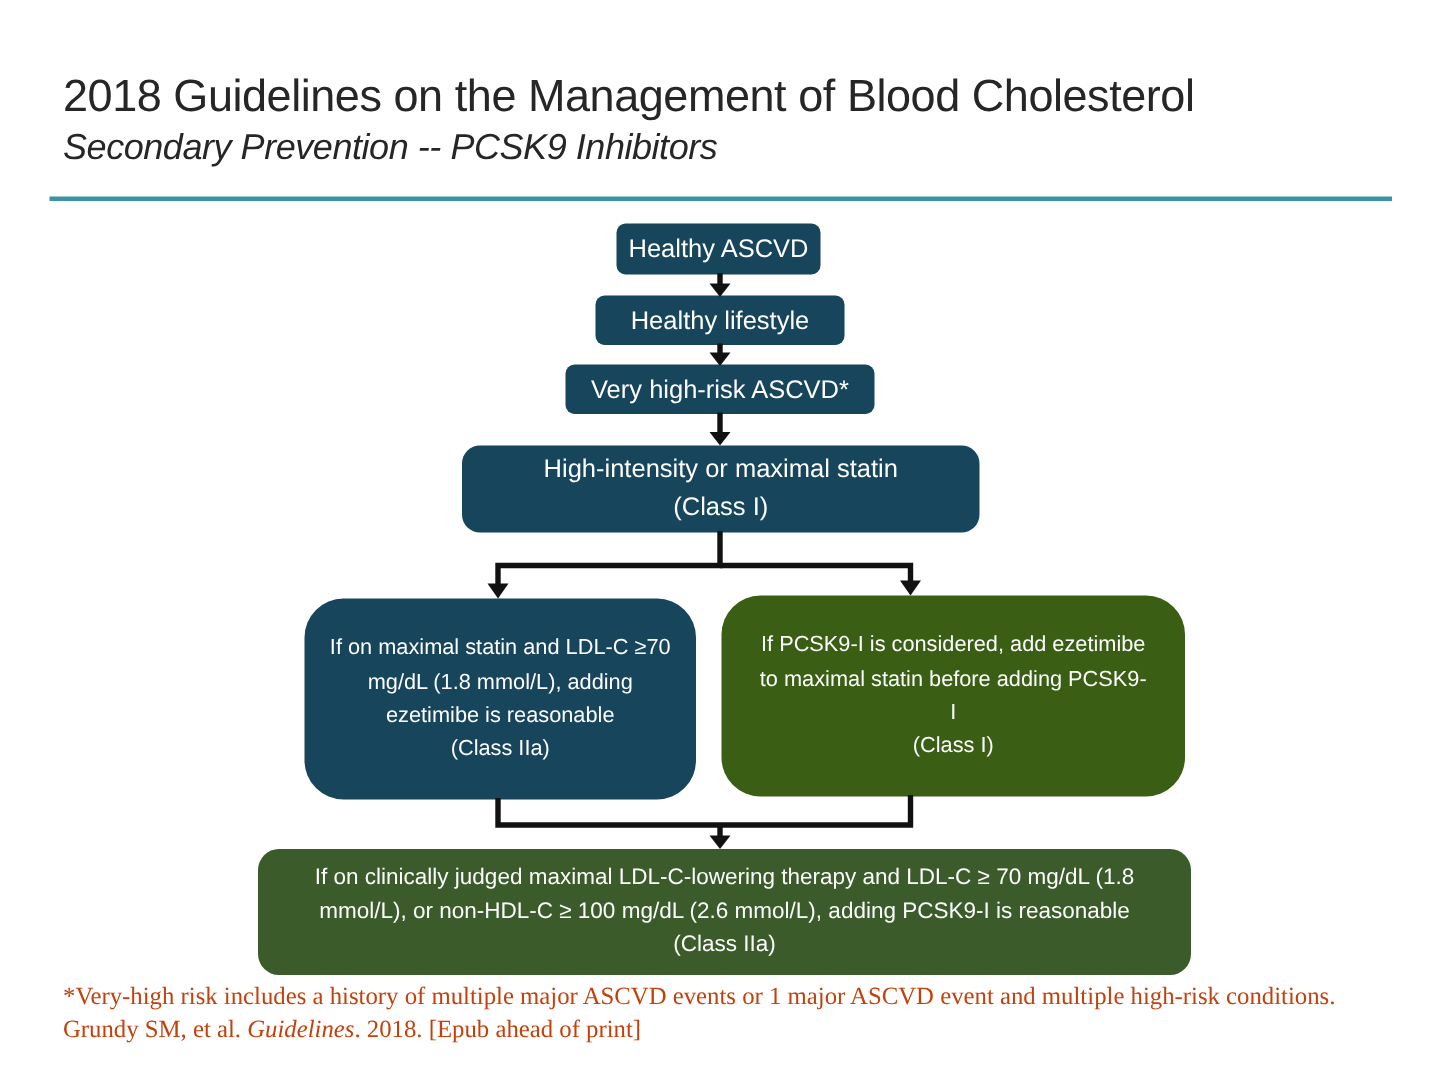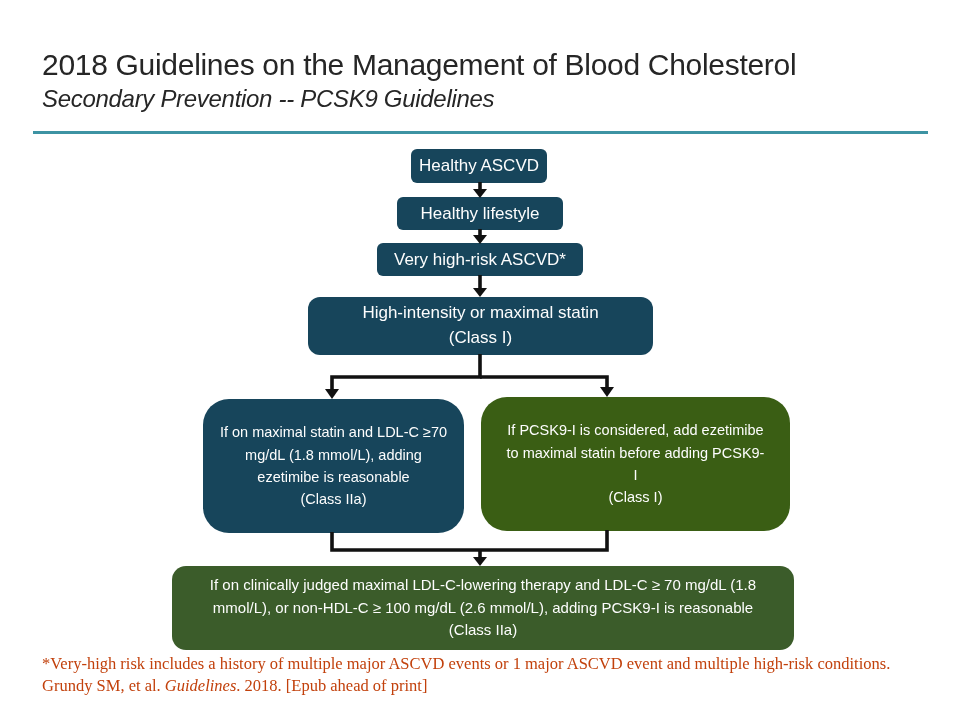--- a/index.html
+++ b/index.html
@@ -72,21 +72,21 @@
   }
   .citation .journal { font-style: italic; }
 </style>
 </head>
 <body>
 
 <div class="slide">
 
   <div class="header">
     <h1 class="title">2018 Guidelines on the Management of Blood Cholesterol</h1>
-    <h2 class="subtitle">Secondary Prevention -- PCSK9 Guidelines</h2>
+    <h2 class="subtitle">Secondary Prevention -- PCSK9 Inhibitors</h2>
   </div>
 
   <div class="divider" style="background: rgb(61, 147, 163);"></div>
 
   <div class="node node-sm" style="left: 411px; top: 149px; width: 136px; height: 34px; background: rgb(23, 69, 91);">
     <span class="node-text">Healthy ASCVD</span>
   </div>
 
   <div class="node node-sm" style="left: 377px; top: 243px; width: 206px; height: 33px; background: rgb(23, 69, 91);">
     <span class="node-text">Very high-risk ASCVD*</span>

